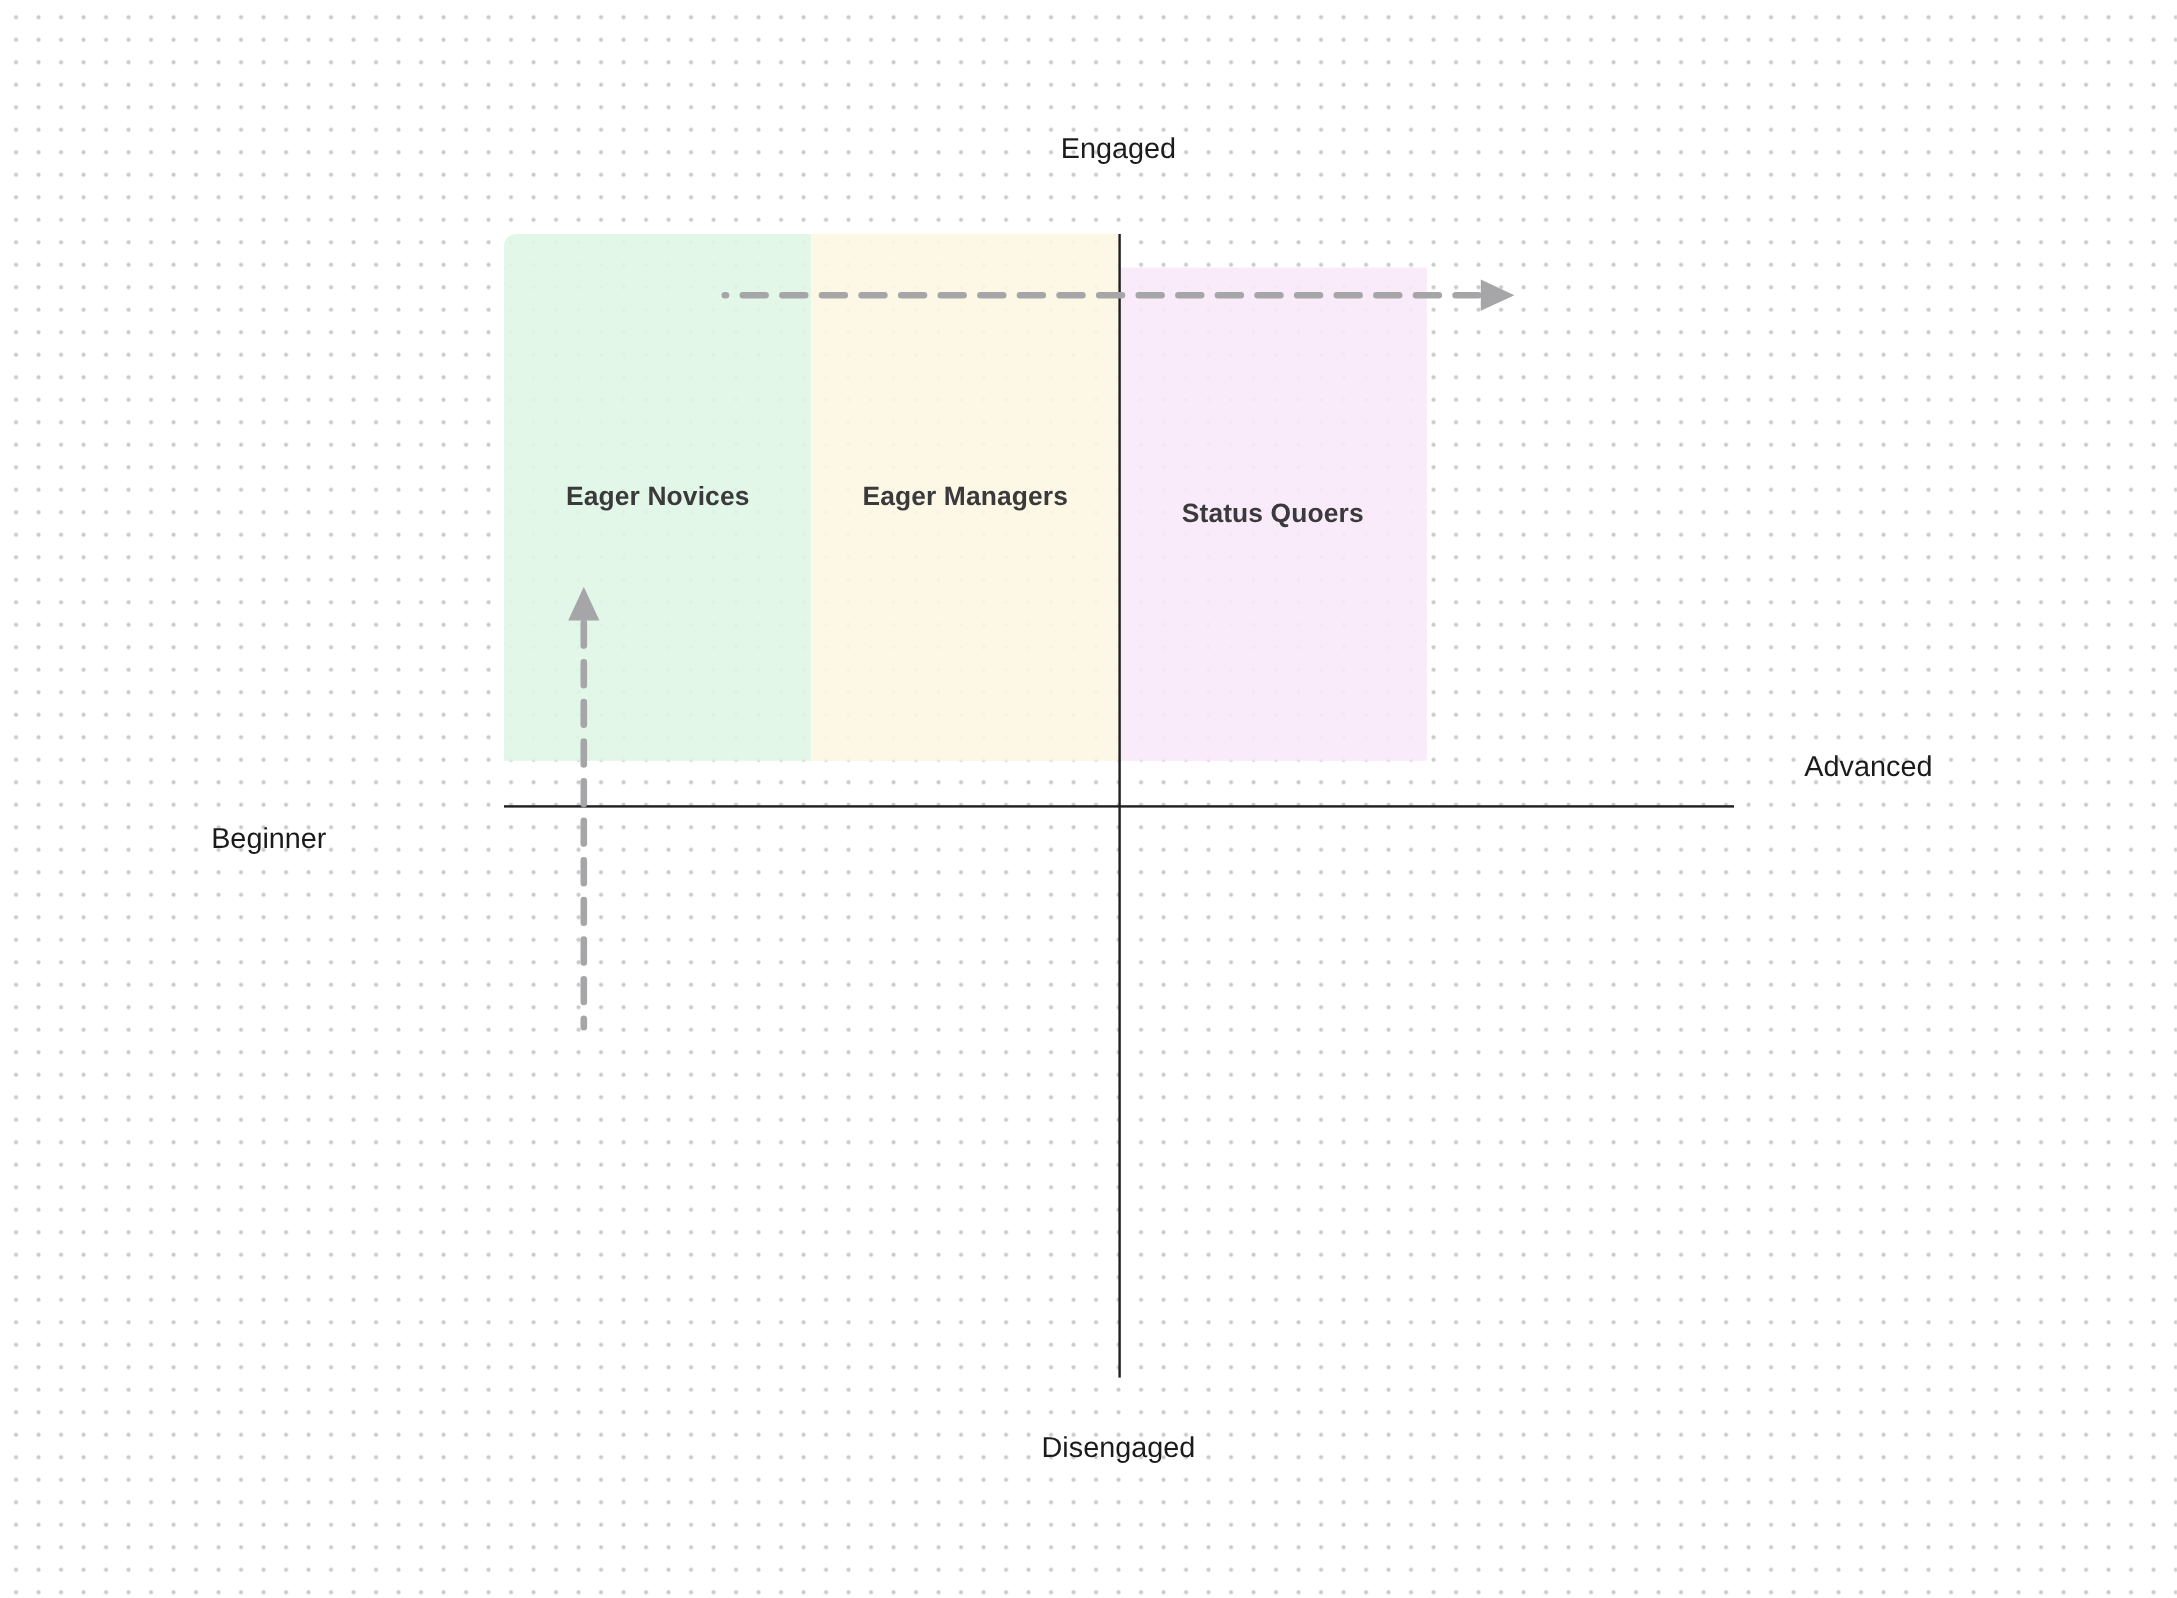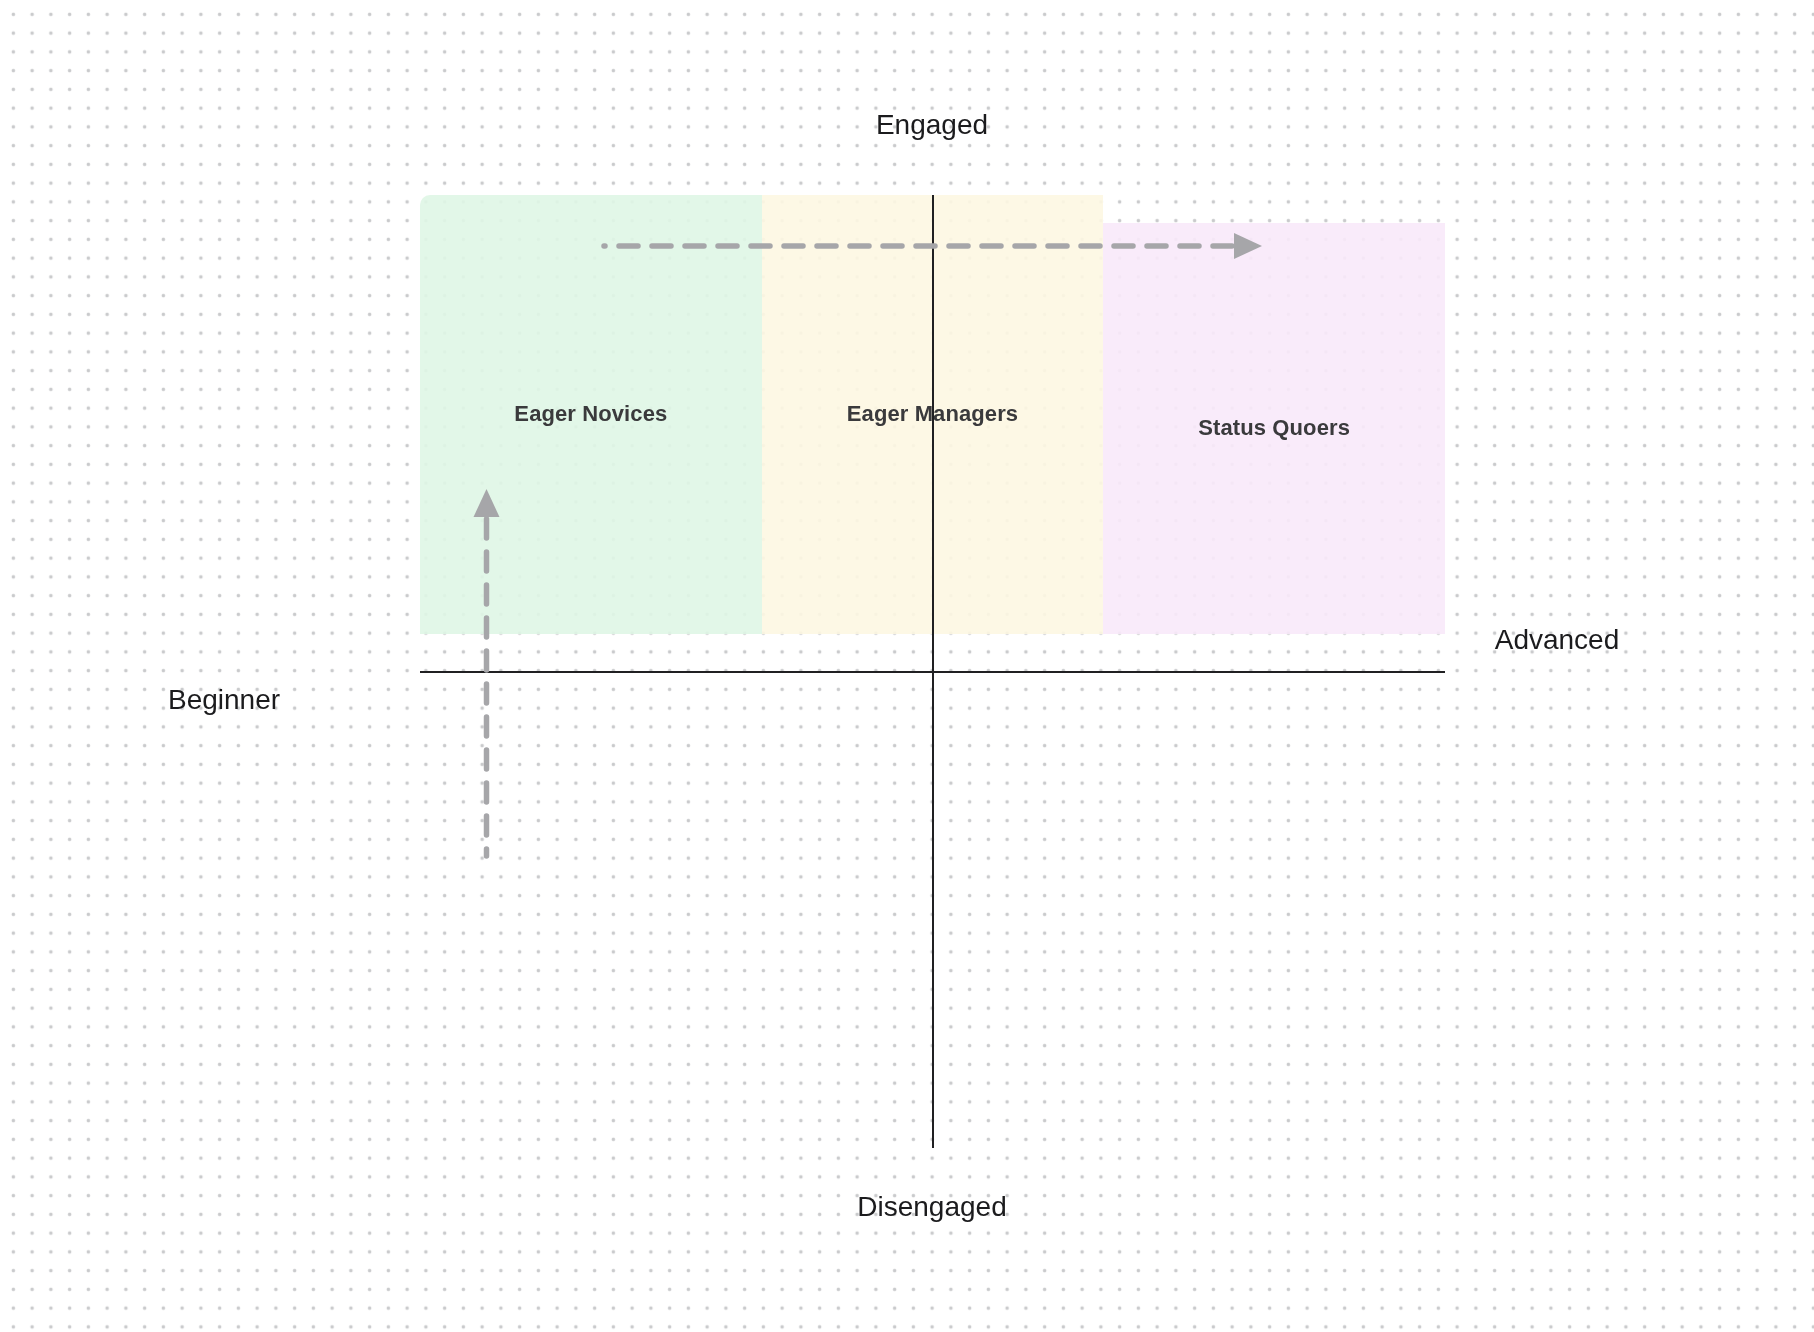--- a/index.html
+++ b/index.html
@@ -24,21 +24,21 @@
   
   .quadrants {
     position: absolute;
     left: 420px;
     top: 195px;
     width: 1025px;
     height: 877px;
     border-radius: 10px;
     overflow: hidden;
     display: grid;
-    grid-template-columns: 1fr 1fr 1fr;
+    grid-template-columns: 1fr 1fr 1fr 1fr;
     grid-template-rows: 1fr 1fr;
   }
   .quadrant {
     display: flex;
     align-items: center;
     justify-content: center;
   }
   .quadrant-label {
     font-size: 22px;
     font-weight: 700;
@@ -58,21 +58,21 @@
   }
   .axis-line.horizontal {
     left: 420px;
     top: 670.5px;
     width: 1025px;
     height: 2px;
   }
   
   .axis-label {
     position: absolute;
-    font-size: 28px;
+    font-size: 24px;
     font-weight: 400;
     color: #1b1b1d;
     line-height: 40px;
     white-space: nowrap;
   }
   .axis-label.top    { left: 932px;  top: 105px;  transform: translateX(-50%); }
   .axis-label.bottom { left: 932px;  top: 1187px; transform: translateX(-50%); }
   .axis-label.left   { left: 224px;  top: 652px;  transform: translateX(-50%); margin-top: 28px; }
   .axis-label.right  { left: 1557px; top: 620px;  transform: translateX(-50%); }
   

